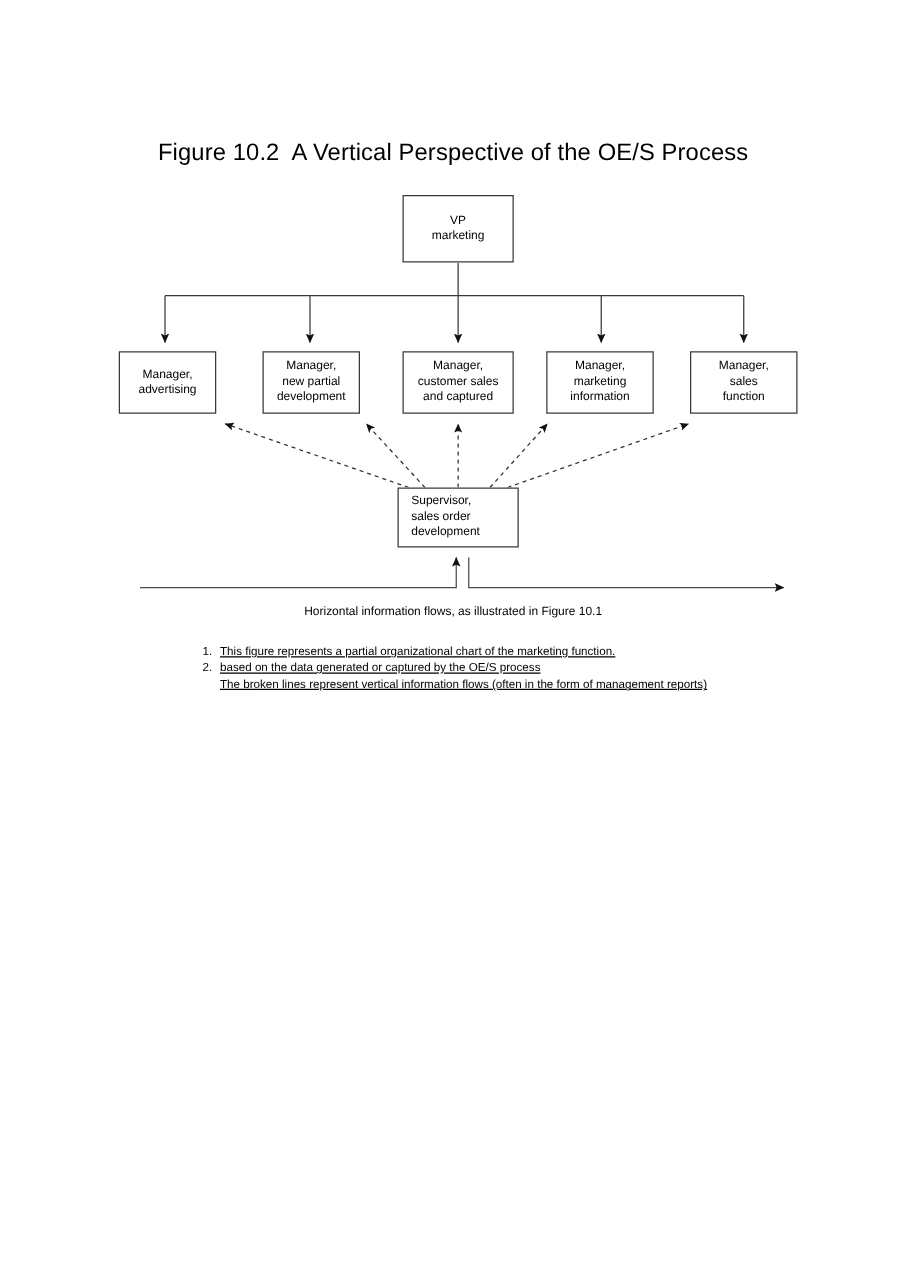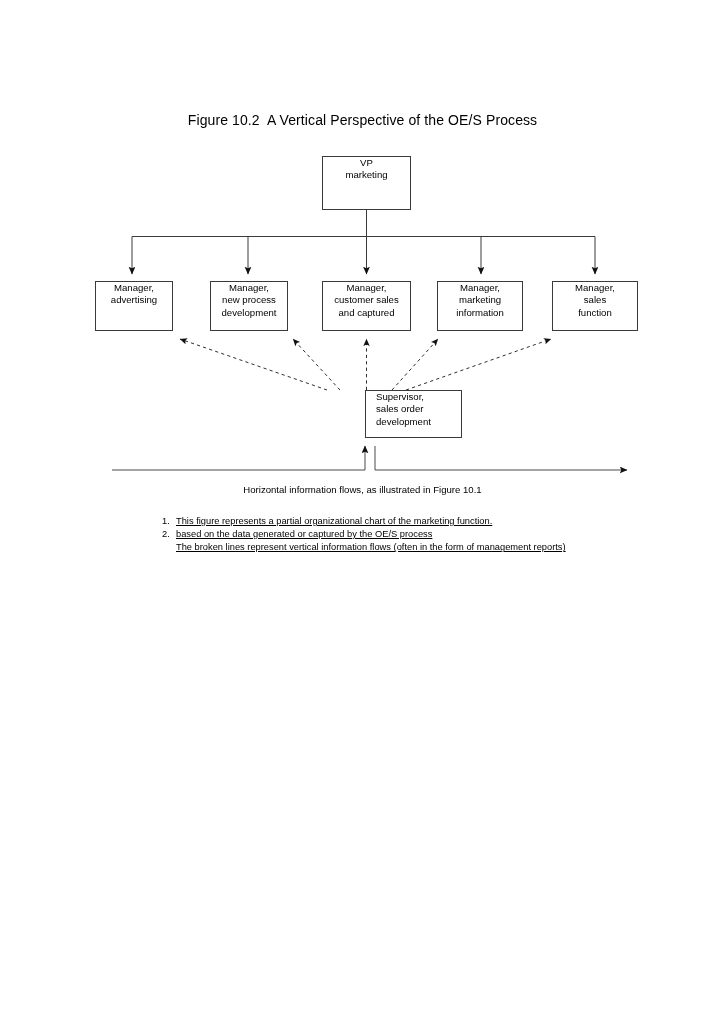--- a/index.html
+++ b/index.html
@@ -21,57 +21,57 @@
     top: 0;
     width: 725px;
     height: 1024px;
   }
   #figure-title {
     position: absolute;
     left: 0;
     top: 112px;
     width: 725px;
     text-align: center;
-    font-size: 14px;
+    font-size: 19px;
     letter-spacing: 0.1px;
     color: #000;
     white-space: pre;
   }
   svg.diagram-layer {
     position: absolute;
     left: 0;
     top: 0;
     width: 725px;
     height: 1024px;
     overflow: visible;
   }
   .node-box {
     position: absolute;
     box-sizing: border-box;
     border: 1px solid #3a3a3a;
     background: #ffffff;
     display: flex;
     flex-direction: column;
+    justify-content: center;
     font-size: 9.6px;
     line-height: 12.4px;
     color: #000;
   }
   .node-box .line {
     display: block;
     white-space: pre;
   }
   .node-centered {
     align-items: center;
     text-align: center;
   }
   .node-left {
     align-items: flex-start;
     text-align: left;
     padding-left: 10px;
-    margin-left: 47px;
   }
   #flow-caption {
     position: absolute;
     left: 0;
     top: 484px;
     width: 725px;
     text-align: center;
     font-size: 9.6px;
     color: #000;
     white-space: pre;
@@ -149,21 +149,21 @@
     <span class="line">marketing</span>
   </div>
 
   <div class="node-box node-centered" style="left:95px; top:281px; width:78px; height:50px;">
     <span class="line">Manager,</span>
     <span class="line">advertising</span>
   </div>
 
   <div class="node-box node-centered" style="left:210px; top:281px; width:78px; height:50px;">
     <span class="line">Manager,</span>
-    <span class="line">new process</span>
+    <span class="line">new partial</span>
     <span class="line">development</span>
   </div>
 
   <div class="node-box node-centered" style="left:322px; top:281px; width:89px; height:50px;">
     <span class="line">Manager,</span>
     <span class="line">customer sales</span>
     <span class="line">and captured</span>
   </div>
 
   <div class="node-box node-centered" style="left:437px; top:281px; width:86px; height:50px;">

